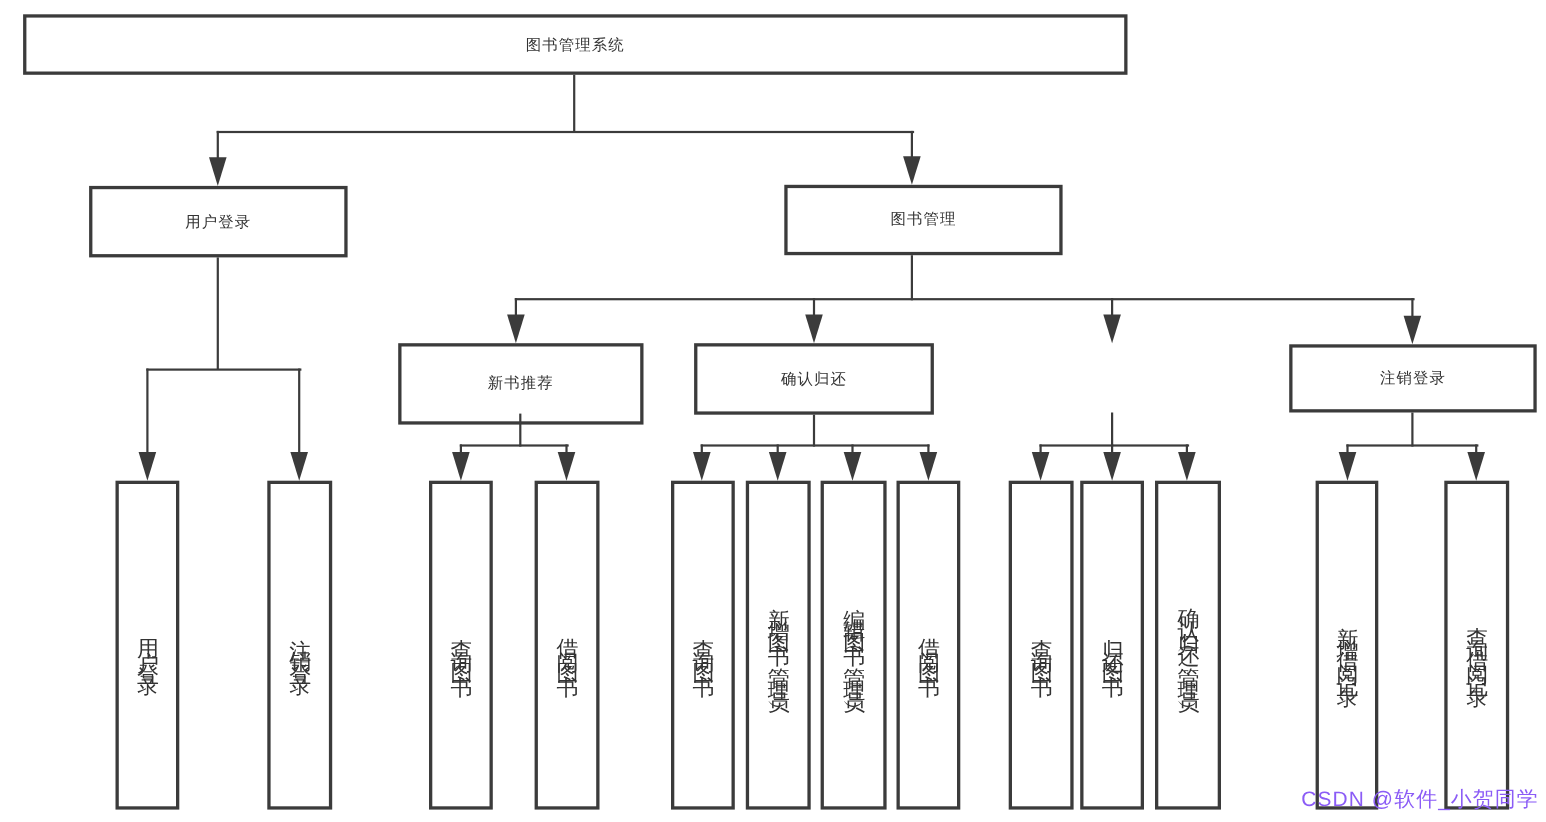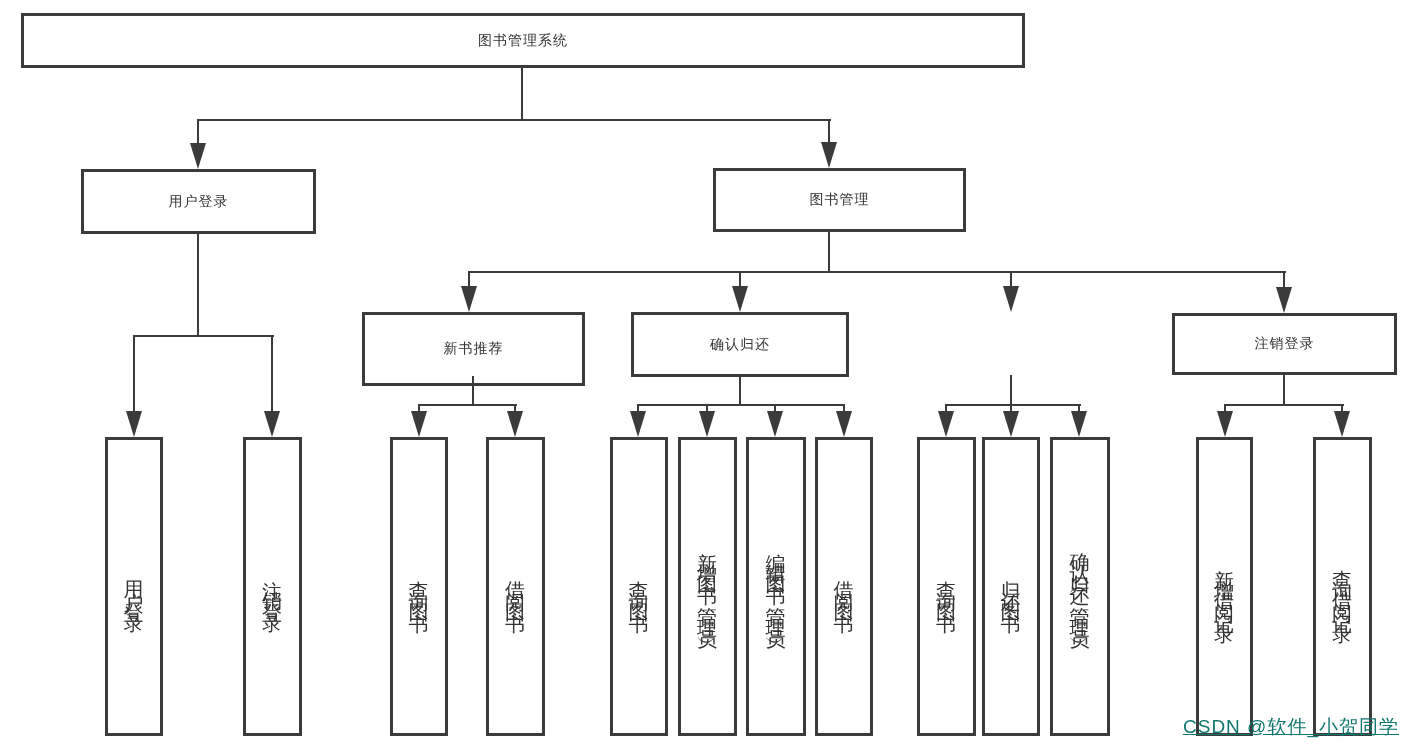--- a/index.html
+++ b/index.html
@@ -22,21 +22,21 @@
   .vline,.hline{position:absolute;background:#3b3b3b;}
   .vline{width:2px;}
   .hline{height:2px;}
   .arrow{
     position:absolute;width:0;height:0;
     border-left:8px solid transparent;border-right:8px solid transparent;
     border-top:26px solid #3b3b3b;
   }
   .watermark{
     position:absolute;left:1183px;top:714px;z-index:9;
-    font-size:19px;color:#0f766e;letter-spacing:1px;white-space:nowrap;text-decoration:underline;
+    font-size:19px;color:#8b5cf6;letter-spacing:1px;white-space:nowrap;
   }
 </style>
 </head>
 <body>
 
 <div class="stage">
 
   <div class="node" style="left:21px;top:13px;width:1004px;height:55px">图书管理系统</div>
 
   <div class="node" style="left:81px;top:169px;width:235px;height:65px">用户登录</div>

